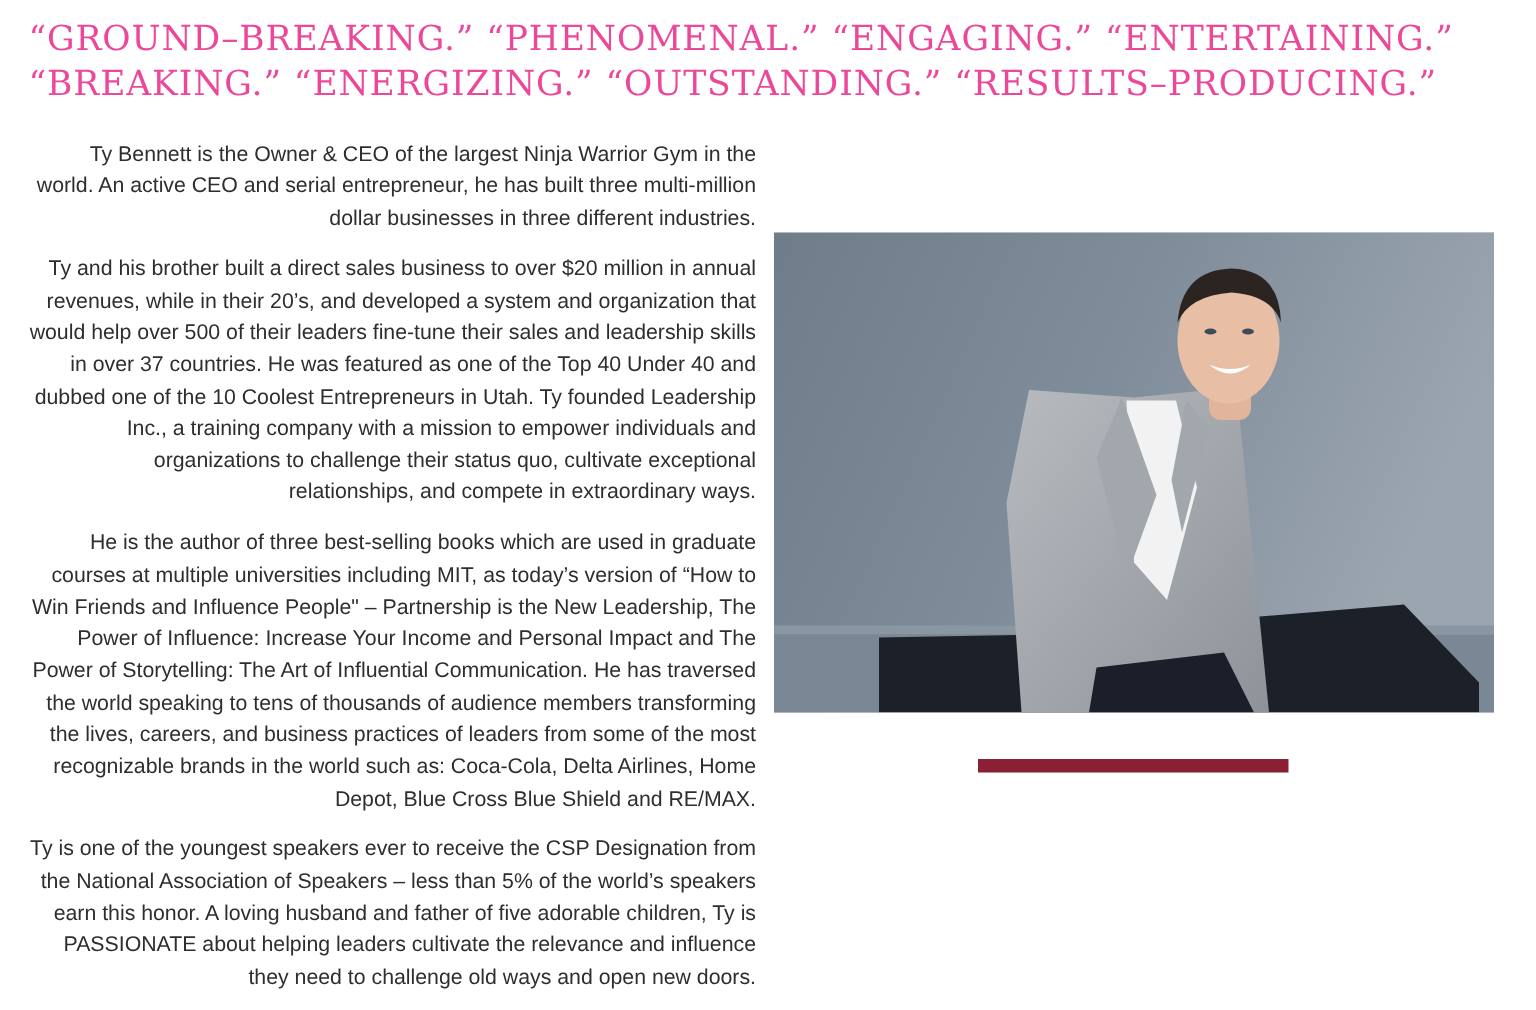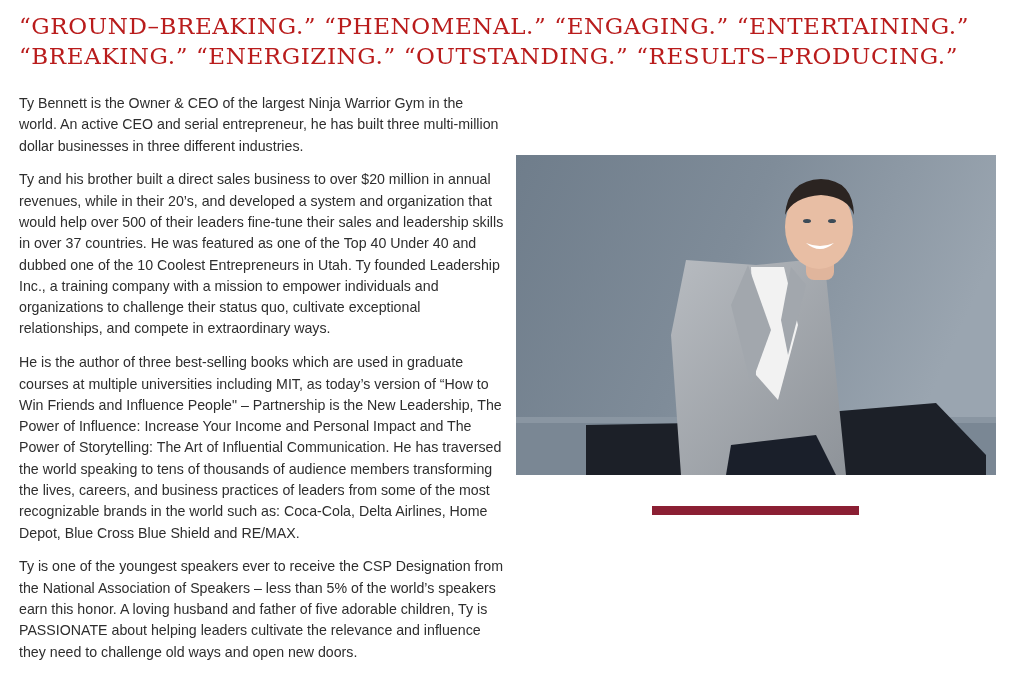--- a/index.html
+++ b/index.html
@@ -1,29 +1,29 @@
 <!DOCTYPE html>
 <html><head>
   <meta charset="utf-8">
   <style>
     html, body { margin: 0; padding: 0; background: #ffffff; }
     body { width: 1024px; height: 673px; overflow: hidden; position: relative; }
     .headline {
       position: absolute; left: 19px; top: 11px; width: 980px;
       font-family: "DejaVu Serif", "Liberation Serif", serif;
-      color: #b91c1c; font-size: 23px; line-height: 30px;
+      color: #ec4899; font-size: 23px; line-height: 30px;
       letter-spacing: 0.6px; margin: 0; font-weight: normal;
     }
     .headline .line { display: block; white-space: nowrap; }
     .bio {
       position: absolute; left: 19px; top: 93px; width: 485px;
       font-family: "Liberation Sans", sans-serif;
       color: #2e2e2e; font-size: 14.2px; line-height: 21.3px;
     }
-    .bio p { margin: 0 0 12.5px 0; }
+    .bio p { margin: 0 0 12.5px 0; text-align: right; }
     .photo-wrap {
       position: absolute; left: 516px; top: 155px; width: 480px; height: 320px;
       overflow: hidden; background: #7e8b98;
     }
     .photo-wrap svg { display: block; }
     .accent-bar {
       position: absolute; left: 652px; top: 506px; width: 207px; height: 9px;
       background: #8b1f33;
     }
   </style>

